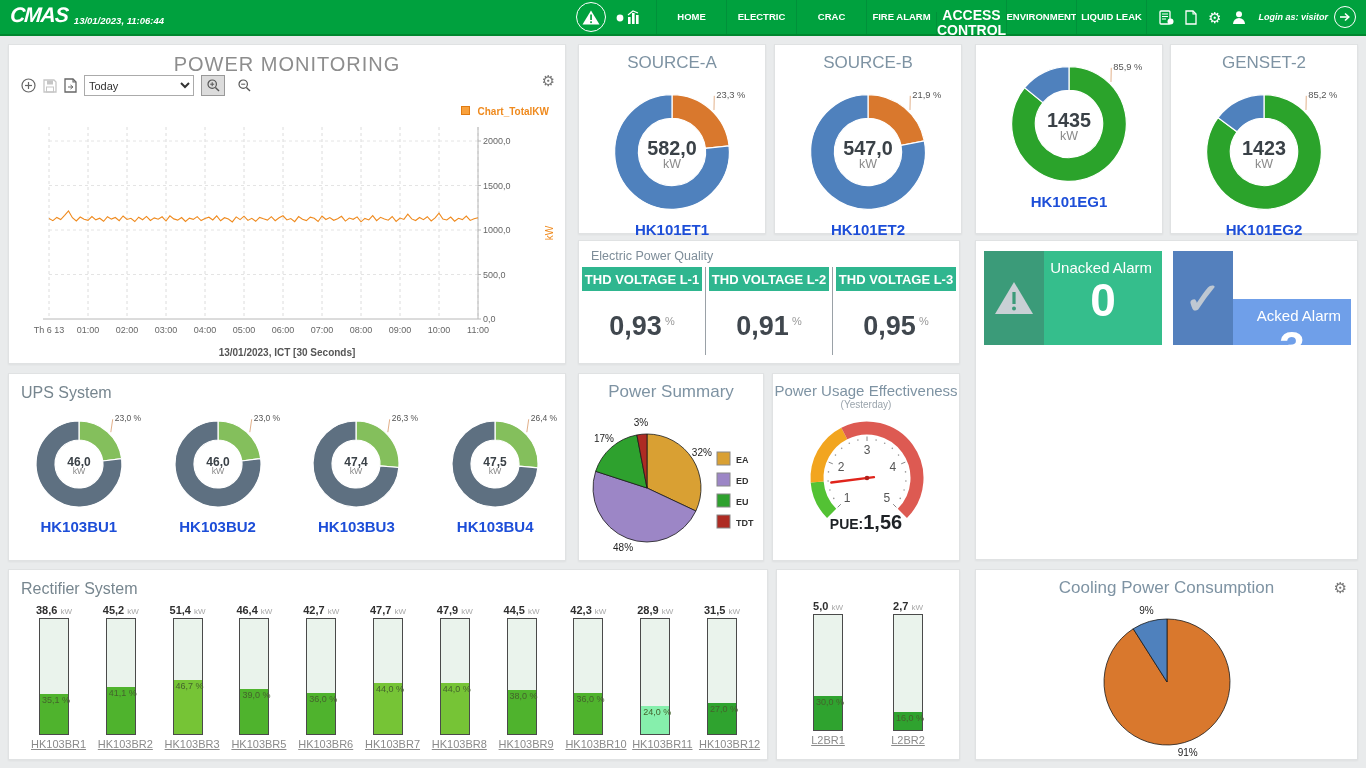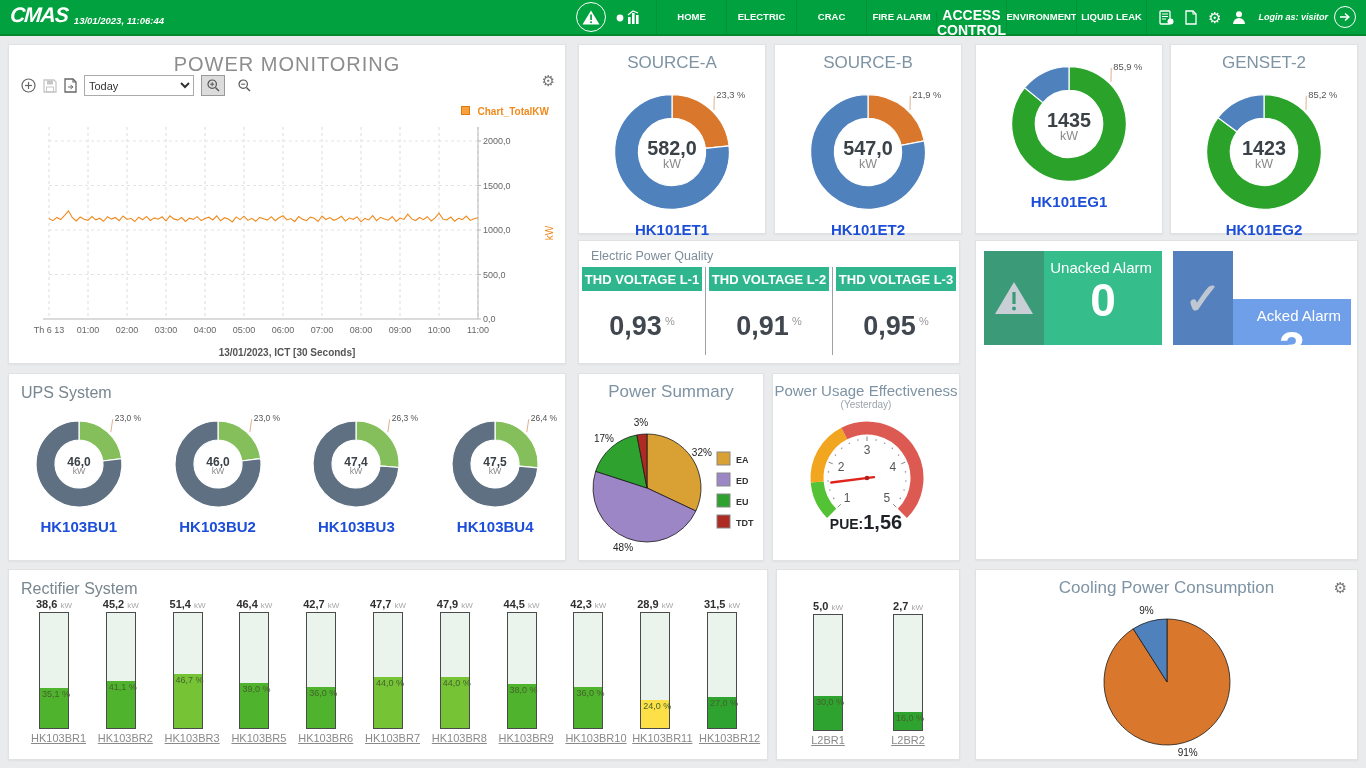--- a/index.html
+++ b/index.html
@@ -84,21 +84,21 @@
   .ups-row { display:flex; justify-content:space-evenly; margin-top:2px; }
   .ups-item .device-label { font-size:15px; }
 
   
   .pue-sub { text-align:center; font-size:10px; color:#9AA4AC; }
   .pue-value { position:absolute; bottom:26px; width:100%; text-align:center; color:#1E2226; }
   .pue-value .pfx { font-size:14px; font-weight:bold; }
   .pue-value .val { font-size:20px; font-weight:bold; }
 
   
-  .bars-row { display:flex; justify-content:space-between; padding:0 22px; margin-top:0; }
+  .bars-row { display:flex; justify-content:space-between; padding:0 22px; margin-top:6px; }
   .bars-row.centered { justify-content:center; gap:34px; margin-top:30px; }
   .bar-col { width:46px; text-align:center; }
   .bar-val { font-size:11px; font-weight:bold; color:#2F2F2F; white-space:nowrap; }
   .bar-val span { font-size:8px; color:#A6A6A6; font-weight:normal; }
   .bar-box { width:30px; height:117px; margin:2px auto 0; border:1px solid #4A4A4A; background:#EAF3EC; position:relative; }
   .bar-fill { position:absolute; bottom:0; left:0; right:0; }
   .bar-pct { position:absolute; top:1px; left:2px; font-size:9px; color:#44632C; white-space:nowrap; }
   .bar-name { font-size:11px; color:#8A8A8A; margin-top:3px; white-space:nowrap;text-decoration:underline; }
 
   
@@ -563,21 +563,21 @@
           <div class="bar-box">
             <div class="bar-fill" style="height:36%;background:#4FB32D;">
               <span class="bar-pct">36,0 %</span>
             </div>
           </div>
           <div class="bar-name">HK103BR10</div>
         </div>
         <div class="bar-col">
           <div class="bar-val">28,9 <span>kW</span></div>
           <div class="bar-box">
-            <div class="bar-fill" style="height:24%;background:#fde047;">
+            <div class="bar-fill" style="height:24%;background:#86efac;">
               <span class="bar-pct">24,0 %</span>
             </div>
           </div>
           <div class="bar-name">HK103BR11</div>
         </div>
         <div class="bar-col">
           <div class="bar-val">31,5 <span>kW</span></div>
           <div class="bar-box">
             <div class="bar-fill" style="height:27%;background:#2FA32F;">
               <span class="bar-pct">27,0 %</span>

